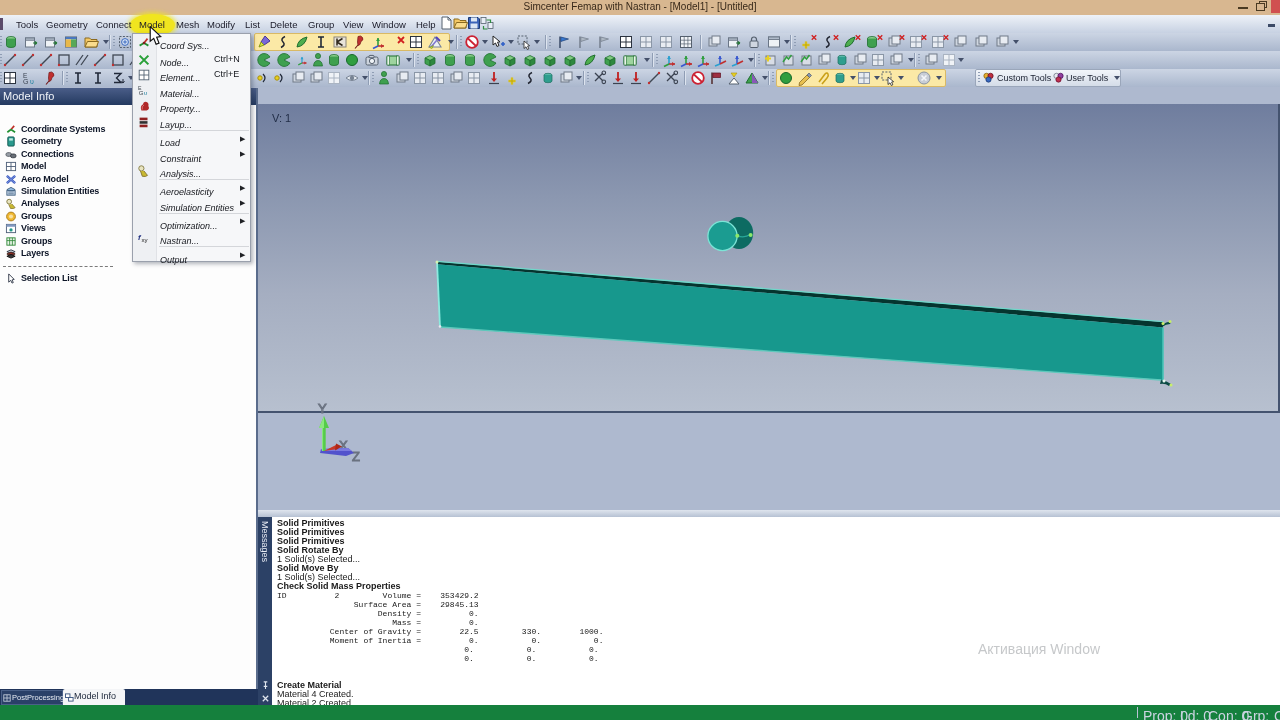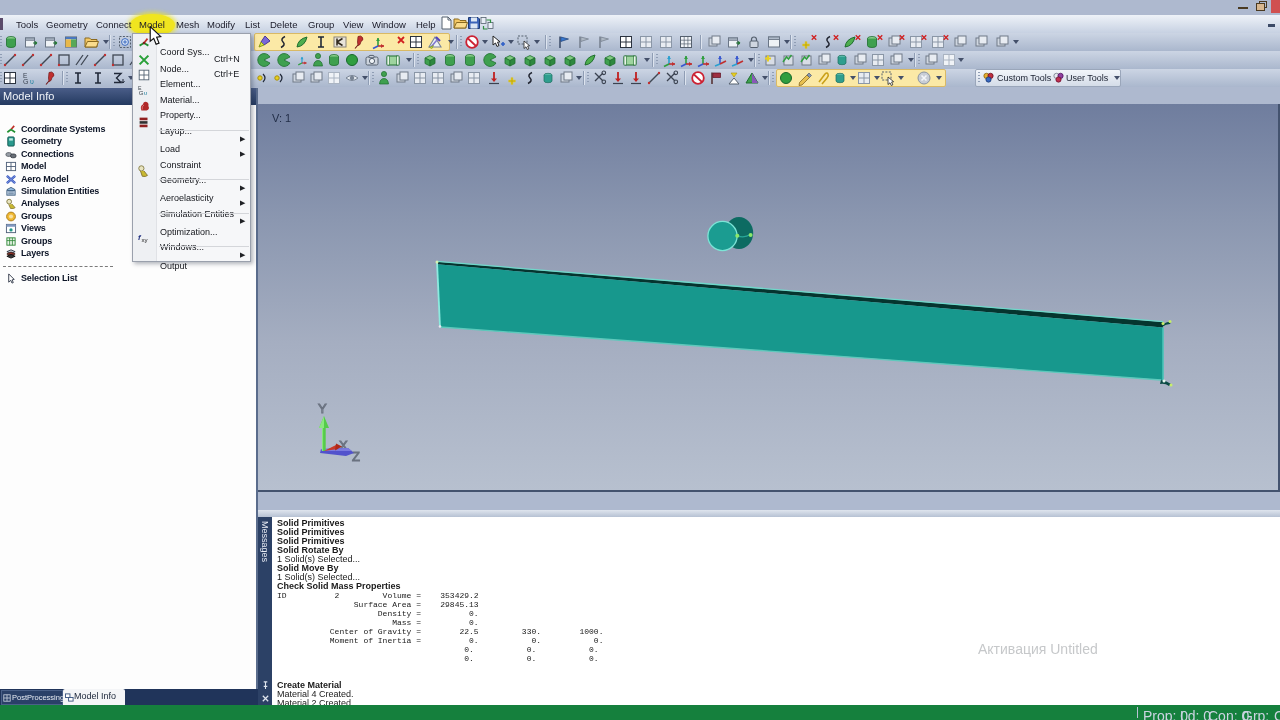--- a/index.html
+++ b/index.html
@@ -25,21 +25,21 @@
 .sep { position:absolute; top:2px; width:1px; height:14px; background:#8f9db4; box-shadow:1px 0 0 #dde4ef; }
 .grip { position:absolute; top:3px; width:2px; height:12px; background:repeating-linear-gradient(#8f9db4 0 1px, transparent 1px 3px); }
 .ic { position:absolute; width:16px; height:16px; top:1px; }
 .ddw { position:absolute; top:6px; width:0; height:0; border-left:3px solid transparent; border-right:3px solid transparent; border-top:4px solid #44506a; }
 .ybtn { position:absolute; top:0px; height:18px; background:#fbe9a6; border:1px solid #d9b965; border-radius:2px; }
 
 
 #tabbar { left:258px; top:87px; width:1022px; height:17px; background:#223a5e; }
 #tab1 { left:4px; top:1px; width:54px; height:16px; background:#e9d09b; border:1px solid #a8854e; border-bottom:none; border-radius:2px 2px 0 0; font-size:10px; color:#24304a; line-height:15px; padding-left:7px; }
 #tabx { left:44px; top:1px; font-size:10px; color:#7a4520; }
-#viewport { left:258px; top:104px; width:1022px; height:388px; background:linear-gradient(180deg,#6f7d9e 0%, #8b97b0 30%, #a5aec1 62%, #b7c0cf 100%); border-right:2px solid #44536f; border-bottom:2px solid #44536f; }
+#viewport { left:258px; top:104px; width:1022px; height:309px; background:linear-gradient(180deg,#6f7d9e 0%, #8b97b0 30%, #a5aec1 62%, #b7c0cf 100%); border-right:2px solid #44536f; border-bottom:2px solid #44536f; }
 #v1 { left:14px; top:8px; font-size:11px; color:#222e48; }
 
 
 #lpanel { left:0; top:88px; width:258px; height:617px; background:#fdfdfd; border-right:2px solid #5a6c8c; }
 #lphead { left:0; top:0; width:256px; height:17px; background:linear-gradient(#4a5d88,#243a60); color:#f0f3f8; font-size:11px; line-height:16px; padding-left:3px; }
 #lptools { left:0; top:17px; width:256px; height:17px; background:linear-gradient(#dbe2ec,#b9c5d6); border-bottom:1px solid #9aa8be; }
 .trow { position:absolute; left:0; width:260px; height:12.4px; font-size:9px; font-weight:bold; color:#0c1426; letter-spacing:-0.15px; }
 .trow span.lbl { position:absolute; left:21px; top:0; white-space:nowrap; }
 .trow svg { position:absolute; left:5px; top:0; width:12px; height:11px; }
 #dashsep { left:3px; top:178px; width:110px; height:1px; border-top:1px dashed #7a7a7a; }
@@ -63,28 +63,29 @@
 #btab2 { left:63px; top:689px; width:62px; height:16px; background:#f4f5f7; color:#1a2438; font-size:9px; line-height:14px; padding-left:11px; border-radius:2px 2px 0 0; }
 #statusbar { left:0; top:705px; width:1280px; height:30px; background:#15803d; color:#ccd4e2; font-size:14px; }
 #statusbar .st { position:absolute; top:3px; }
 #stsep { left:1137px; top:2px; width:1px; height:11px; background:#b9c2d4; }
 
 
 .cursor { position:absolute; width:11px; height:17px; z-index:60; }
 #menupopup { z-index:50; }
 .mrow { position:absolute; left:0; width:117px; height:15px; }
 .mico { position:absolute; left:4px; top:1px; width:14px; height:14px; }
-.mlbl { position:absolute; left:27px; top:12px; white-space:nowrap; }
+.mlbl { position:absolute; left:27px; top:6px; white-space:nowrap;font-style:italic; }
 .msc { position:absolute; left:81px; top:2px; }
 .marr { position:absolute; left:107px; top:2.5px; font-size:7px; color:#202226; }
 .msep { position:absolute; left:26px; width:90px; height:1px; background:#d4d6da; }
 </style>
 </head>
 <body>
 <div id="root">
+  <div id="title" class="abs">Simcenter Femap with Nastran - [Model1] - [Untitled]</div>
   <div id="tmin" class="abs"></div>
   <div id="trest2" class="abs"></div>
   <div id="trest" class="abs"></div>
   <div id="tclose" class="abs"></div>
 
   <div id="menubar" class="abs">
     <div id="hl" class="abs"></div>
       <div class="abs" style="left:0;top:3px;width:3px;height:12px;background:#5a4a6a"></div>
       <div class="abs" style="left:1268px;top:9px;width:7px;height:3px;background:#3c4a66"></div>
     <span class="mi" style="left:16px">Tools</span>
@@ -739,21 +740,21 @@
            Moment of Inertia =          0.           0.           0.
                                        0.           0.           0.
                                        0.           0.           0.</div>
       <div style="height:18px"></div>
       <div class="b">Create Material</div>
       <div>Material 4 Created.</div>
       <div>Material 2 Created.</div>
     </div>
   </div>
 
-  <div id="wm1" class="abs">Активация Untitled</div>
+  <div id="wm1" class="abs">Активация Window</div>
 
   <div id="btabbar" class="abs"></div>
   <div id="btab1" class="abs"><svg style="position:absolute;left:1px;top:3px;width:8px;height:8px" viewBox="0 0 10 10">
         <rect x="1" y="1" width="8" height="8" fill="none" stroke="#cdd5e2"></rect>
         <path d="M1 5 H9 M5 1 V9" stroke="#cdd5e2"></path>
       </svg>PostProcessing</div>
   <div id="btab2" class="abs"><svg style="position:absolute;left:2px;top:4px;width:9px;height:9px" viewBox="0 0 10 10">
         <rect x="0.5" y="1" width="5" height="4" fill="#fff" stroke="#36507c"></rect>
         <rect x="4" y="5" width="5" height="4" fill="#fff" stroke="#36507c"></rect>
       </svg>Model Info</div>
@@ -822,42 +823,42 @@
       </div>
     <div class="mrow" style="top:113.5px">
         <span class="mlbl">Constraint</span>
         <span class="marr">▶</span>
       </div>
     <div class="mrow" style="top:129px">
         <svg class="mico" viewBox="0 0 16 16">
           <circle cx="5" cy="5" r="3" fill="#e8e4c0" stroke="#807840"></circle>
           <path d="M4 8 L6 14 q4 1 6 -1 l-4 -5" fill="#c8b830" stroke="#807030"></path>
         </svg>
-        <span class="mlbl">Geometry...</span>
+        <span class="mlbl">Analysis...</span>
       </div>
     <div class="msep" style="top:145px"></div>
     <div class="mrow" style="top:147px">
         <span class="mlbl">Aeroelasticity</span>
         <span class="marr">▶</span>
       </div>
     <div class="mrow" style="top:162.5px">
         <span class="mlbl">Simulation Entities</span>
         <span class="marr">▶</span>
       </div>
     <div class="msep" style="top:178.5px"></div>
     <div class="mrow" style="top:180.5px">
         <span class="mlbl">Optimization...</span>
         <span class="marr">▶</span>
       </div>
     <div class="mrow" style="top:196px">
         <svg class="mico" viewBox="0 0 16 16">
           <text x="1" y="10" font-size="9" font-style="italic" fill="#203080" font-weight="bold">f</text>
           <text x="5" y="13" font-size="7" fill="#202020">xy</text>
         </svg>
-        <span class="mlbl">Windows...</span>
+        <span class="mlbl">Nastran...</span>
       </div>
     <div class="msep" style="top:212px"></div>
     <div class="mrow" style="top:214.5px">
         <span class="mlbl">Output</span>
         <span class="marr">▶</span>
       </div>
   </div>
   <svg class="cursor" style="left:149px;top:26px;width:13px;height:20px" viewBox="0 0 11 17">
       <path d="M1 0.5 L1 13 L4 10.5 L6 15.5 L8.5 14.5 L6.5 9.5 L10 9 Z" fill="#fff" stroke="#101010" stroke-width="1"></path>
     </svg>

